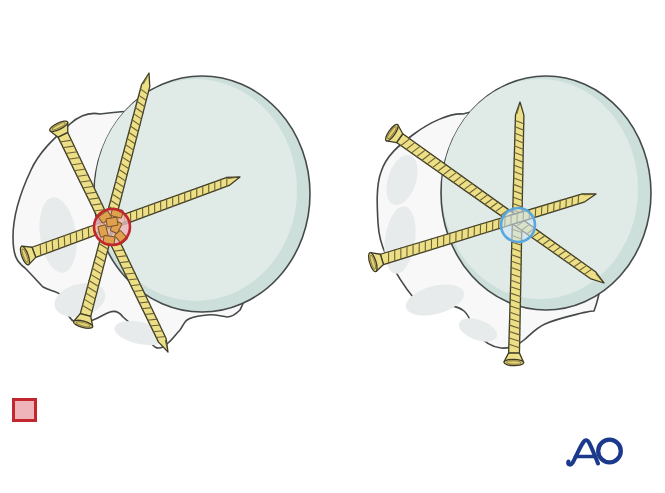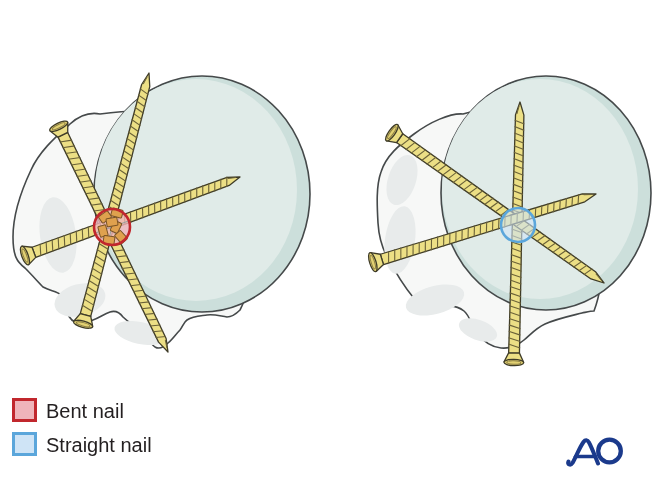--- a/index.html
+++ b/index.html
@@ -353,25 +353,20 @@
       <g id="zone-1">
           <circle cx="518" cy="225" r="17" fill="#cfe4f6" fill-opacity="0.6"></circle>
           <circle cx="518" cy="225" r="17" fill="none" stroke="#5ba6db" stroke-width="2.6"></circle>
         </g>
     </g>
   </svg>
 
   <div class="legend">
     <div class="legend-row">
       <span class="swatch" style="background: rgb(239, 180, 186); border-color: rgb(193, 39, 45);"></span>
-      <span class="legend-label">Bent nail</span>
-    </div>
-    <div class="legend-row">
-      <span class="swatch" style="background: rgb(207, 228, 246); border-color: rgb(91, 166, 219);"></span>
-      <span class="legend-label">Straight nail</span>
     </div>
   </div>
 
   <svg class="ao-logo" width="60" height="36" viewBox="0 0 60 36" aria-label="AO">
     <path class="ao-stroke" stroke-width="4" d="M2.5,27.5 C1,30.5 4.5,32 6.5,29 C10,23 13.5,13.5 17.5,8 C19.3,5.6 21.5,5.8 23,8.5 C26,14 29.5,23.5 32,29.5"></path>
     <path class="ao-stroke" stroke-width="3.6" d="M9.5,22.5 L29,22.5"></path>
     <circle class="ao-stroke" stroke-width="4.3" cx="43.5" cy="17" r="11.3"></circle>
   </svg>
 </div>
 

